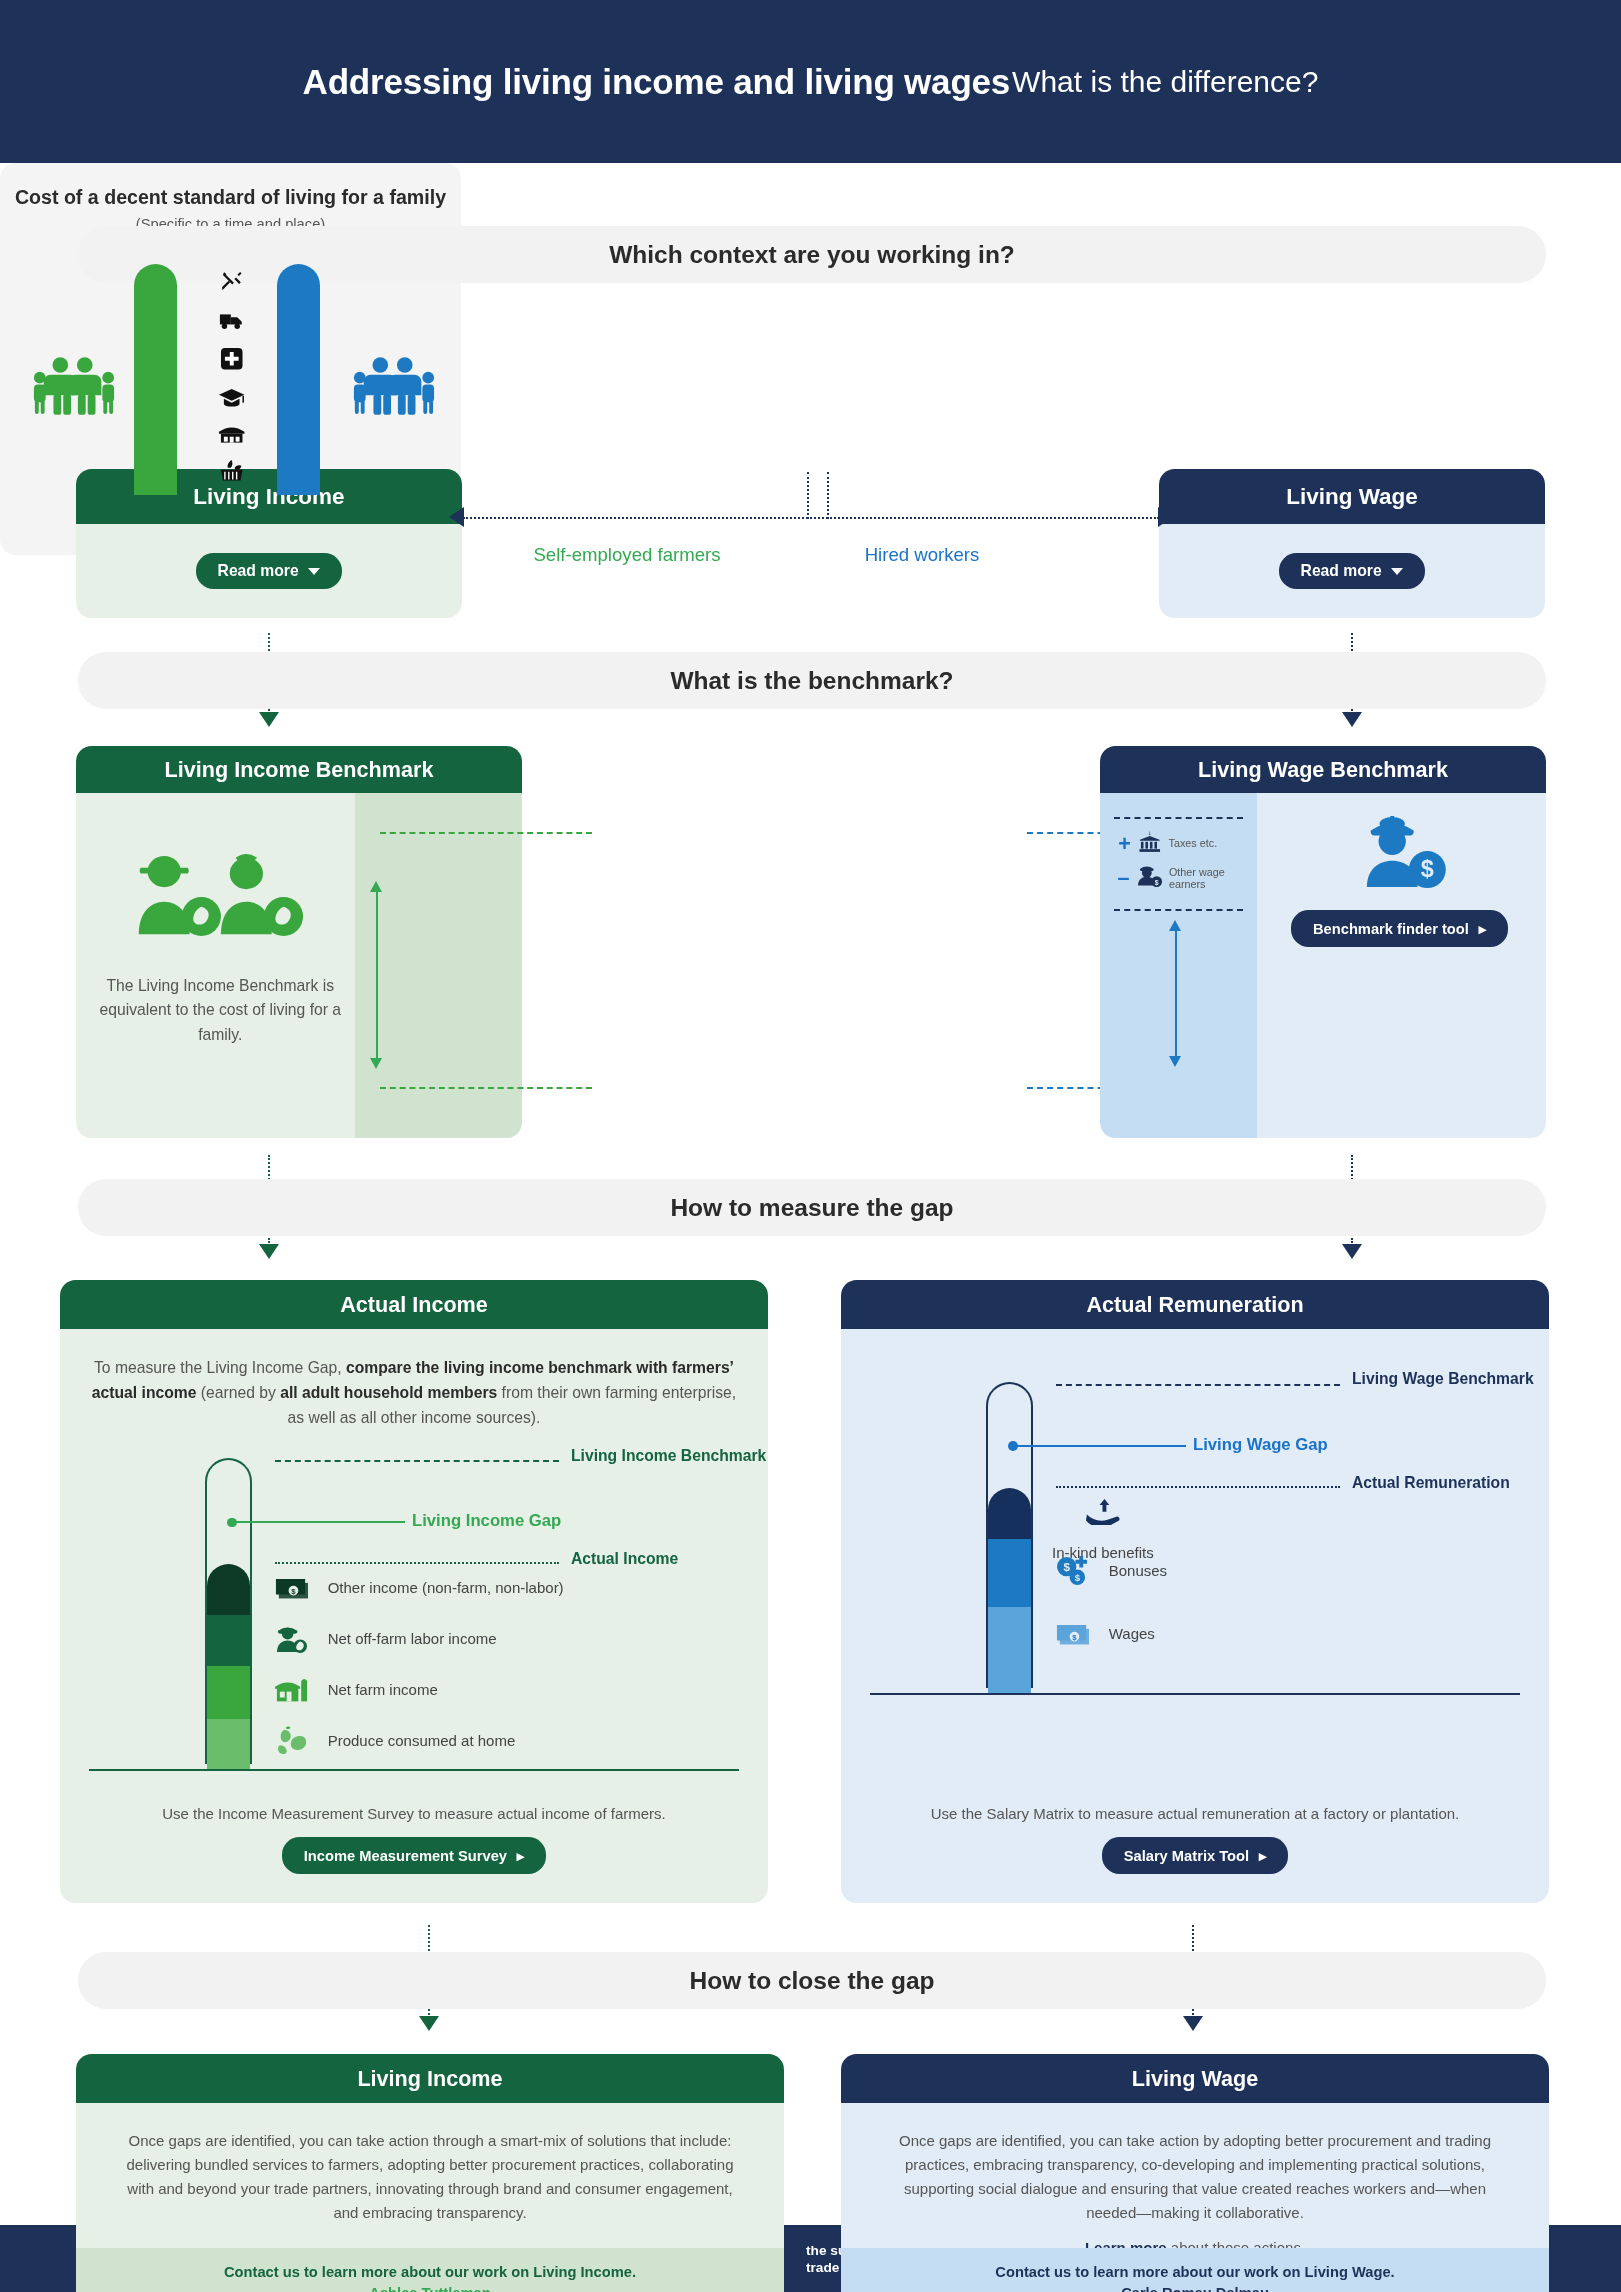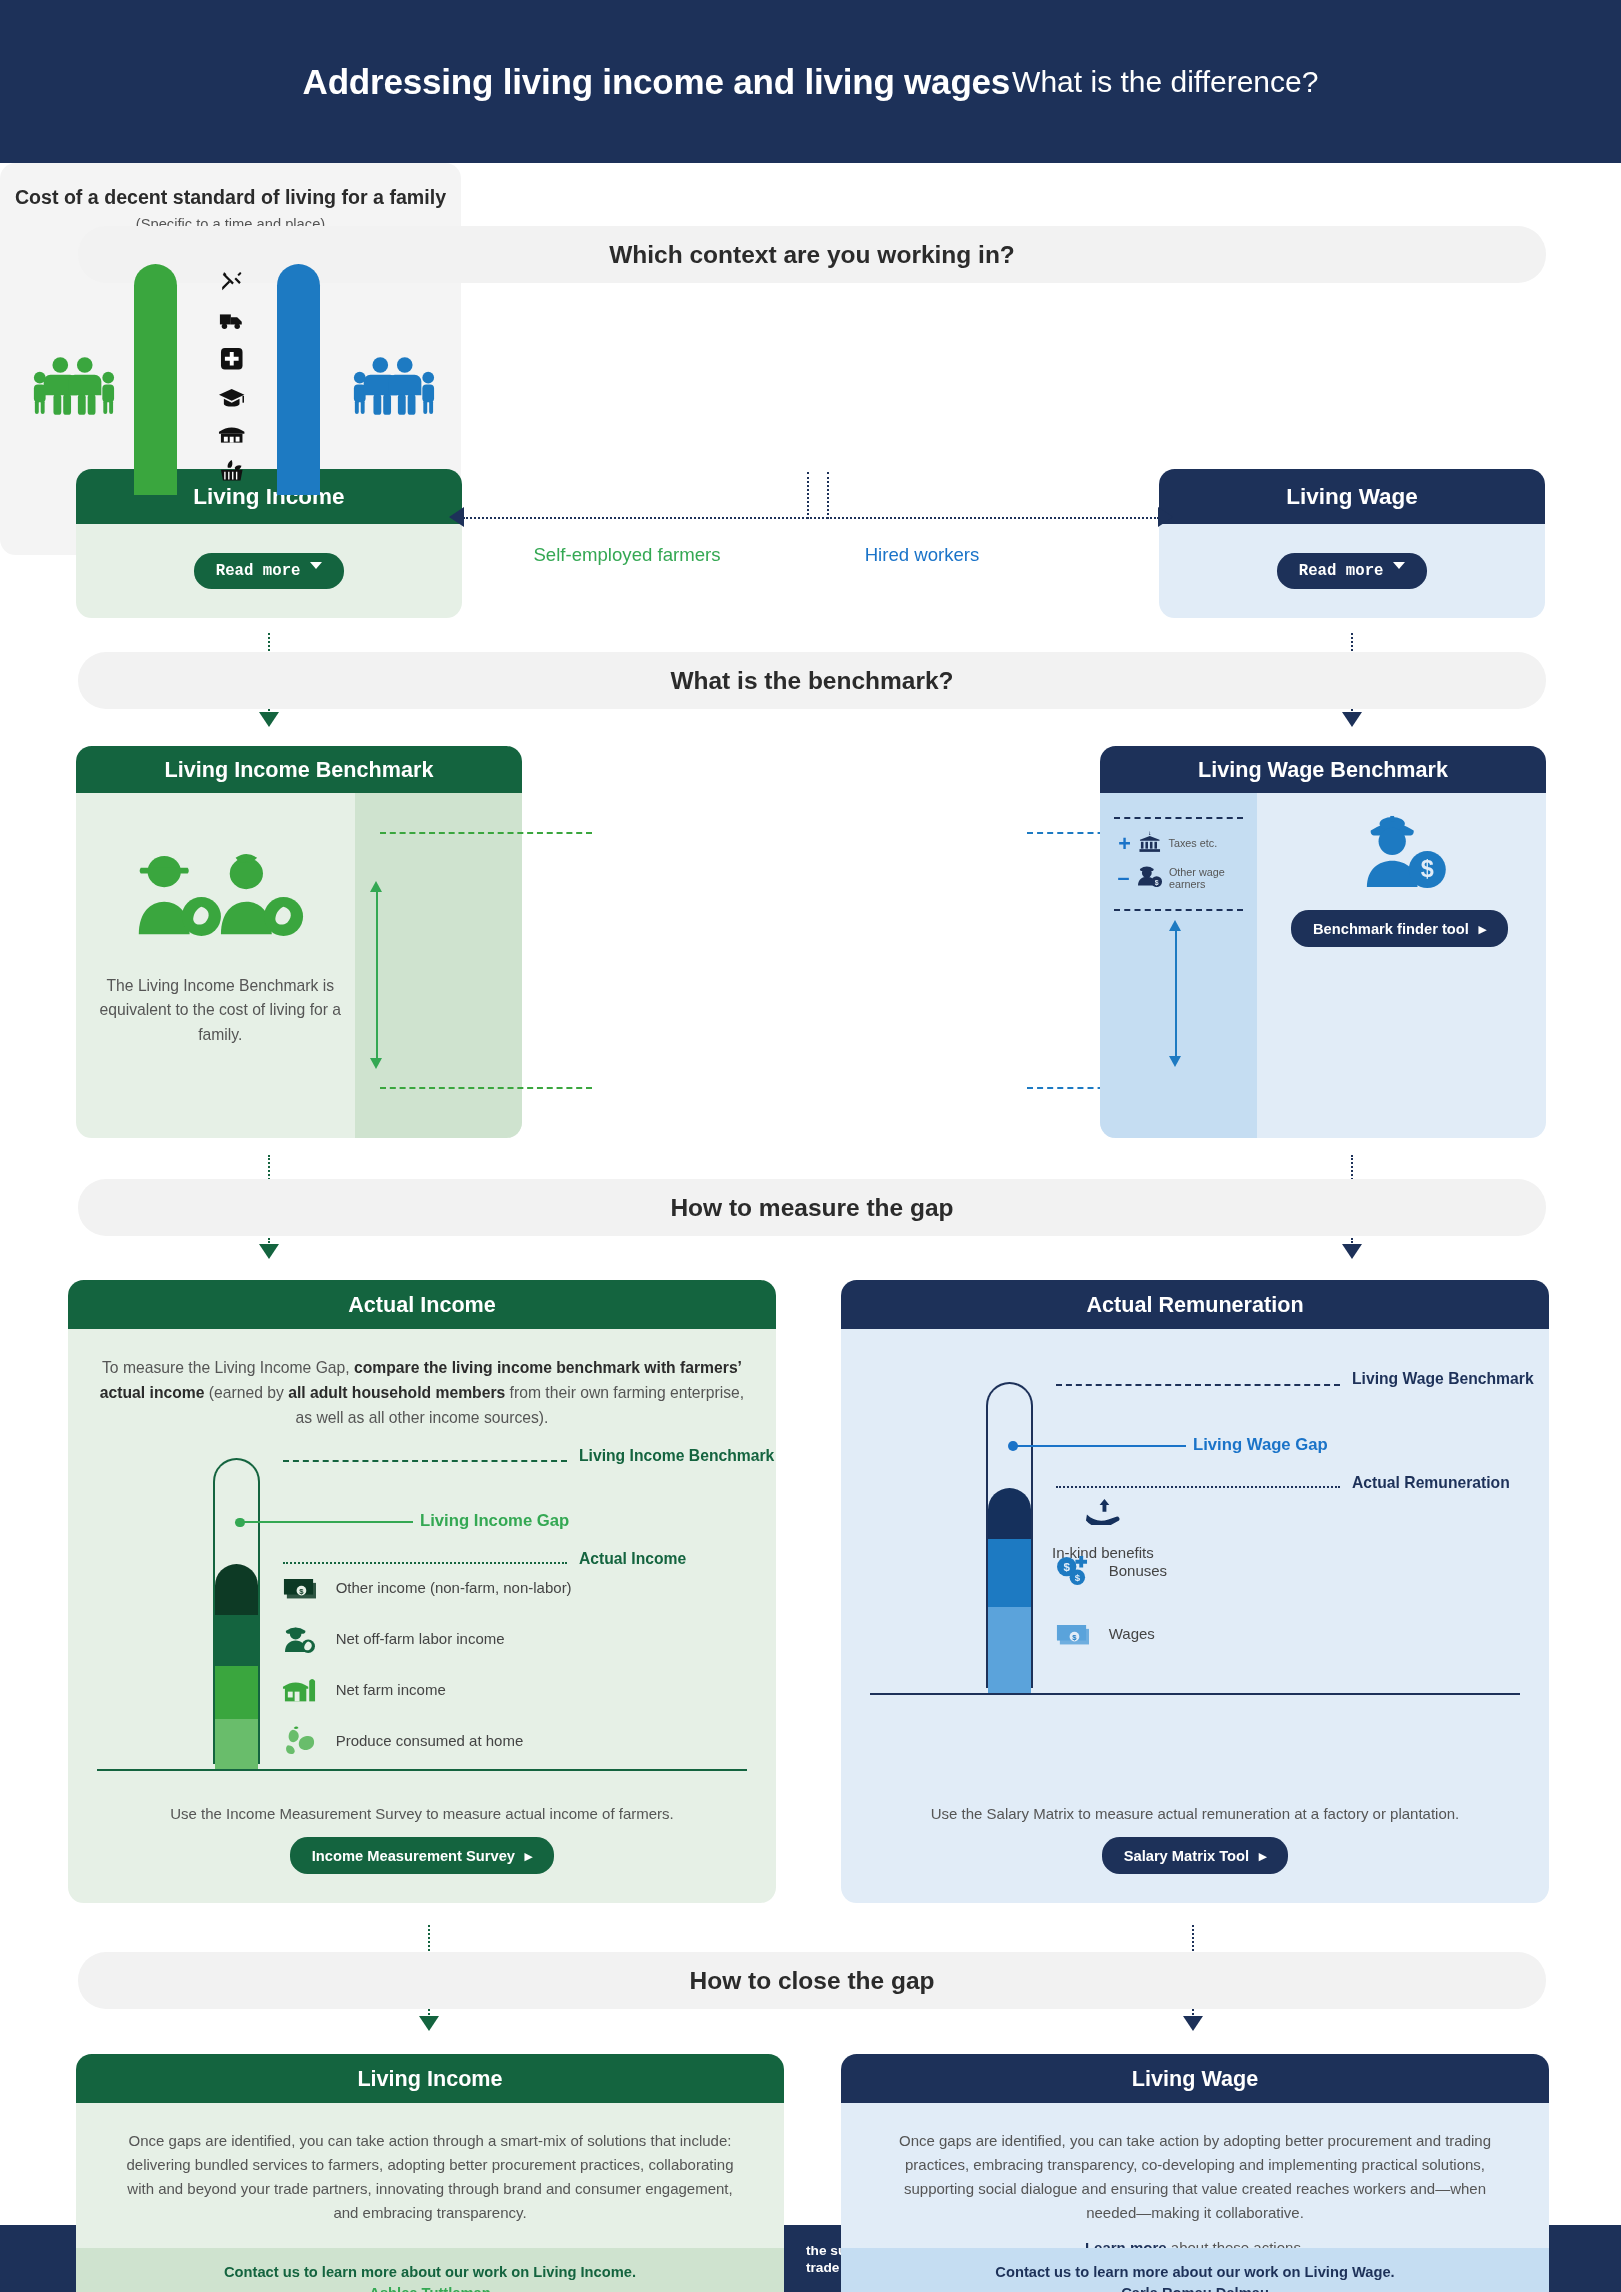--- a/index.html
+++ b/index.html
@@ -79,22 +79,22 @@
   #card-lw  { left: 1159px; top: 306px; width: 386px; height: 149px; }
   .choice-head { height: 55px; font-size: 22.5px; }
   .choice-body {
     height: 94px;
     display: flex; align-items: center; justify-content: center;
   }
   .readmore {
     border: none; cursor: pointer;
     color: #fff; font-size: 15.7px; font-weight: 600;
     padding: 8.8px 21.6px; border-radius: 17.6px;
-    display: inline-flex; align-items: flex-start; gap: 9.8px;
-    font-family: Liberation Mono, monospace;
+    display: inline-flex; align-items: center; gap: 9.8px;
+    font-family: Liberation Sans, sans-serif;
   }
   .readmore.g { background: #14643f; }
   .readmore.b { background: #1d3159; }
   .caret-d { width:0;height:0;border-left:6.9px solid transparent;border-right:6.9px solid transparent;border-top:7.8px solid #fff; }
 
   
   .h-arrow-band { position: absolute; left: 463px; top: 348px; width: 696px; height: 13.7px; }
   .midline { position:absolute; left:0; top:5.9px; width:696px; height:0;
              border-top: 2.9px dotted #1d3159; }
   .arrow-left {
@@ -184,21 +184,21 @@
     width:0;height:0;border-left:6.9px solid transparent;border-right:6.9px solid transparent;
     border-bottom:11.8px solid currentColor;
   }
   .dbl-arrow .dn {
     position:absolute; left:0; bottom:0;
     width:0;height:0;border-left:6.9px solid transparent;border-right:6.9px solid transparent;
     border-top:11.8px solid currentColor;
   }
 
   
-  #ms-li { left: 68px;  top: 1117px; width: 708px; height: 623px; }
+  #ms-li { left: 60px;  top: 1117px; width: 708px; height: 623px; }
   #ms-lw { left: 841px; top: 1117px; width: 708px; height: 623px; }
   .ms-head { height: 49px; font-size: 21.6px; }
   .ms-body { position:relative; height: 574px; padding: 25.5px 29px 0 29px; }
   .ms-intro { font-size: 15.7px; line-height:1.62; color:#555; text-align:center; }
   .ms-intro b { color:#2b2b2b; }
 
   .chart { position:relative; height: 323px; margin-top: 17.6px; }
   .thermo-outline {
     position:absolute; left: 116px; top: 9.8px; width: 47px; height: 306px;
     border: 2px solid; border-bottom:none; border-radius: 25.5px 25.5px 0 0;

